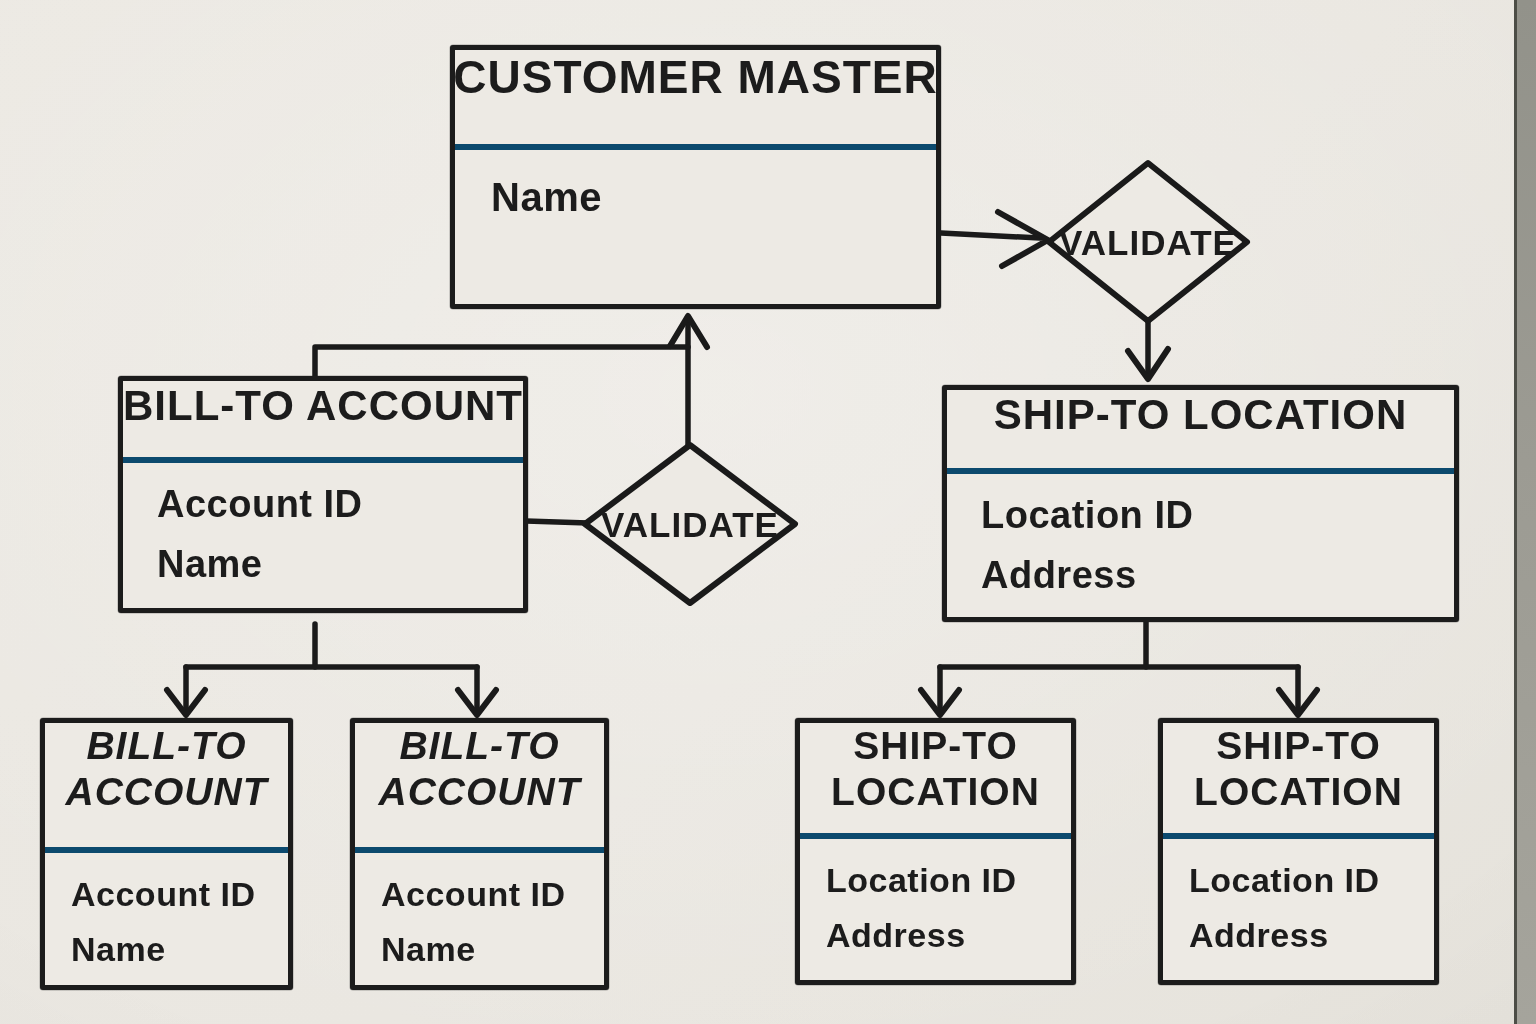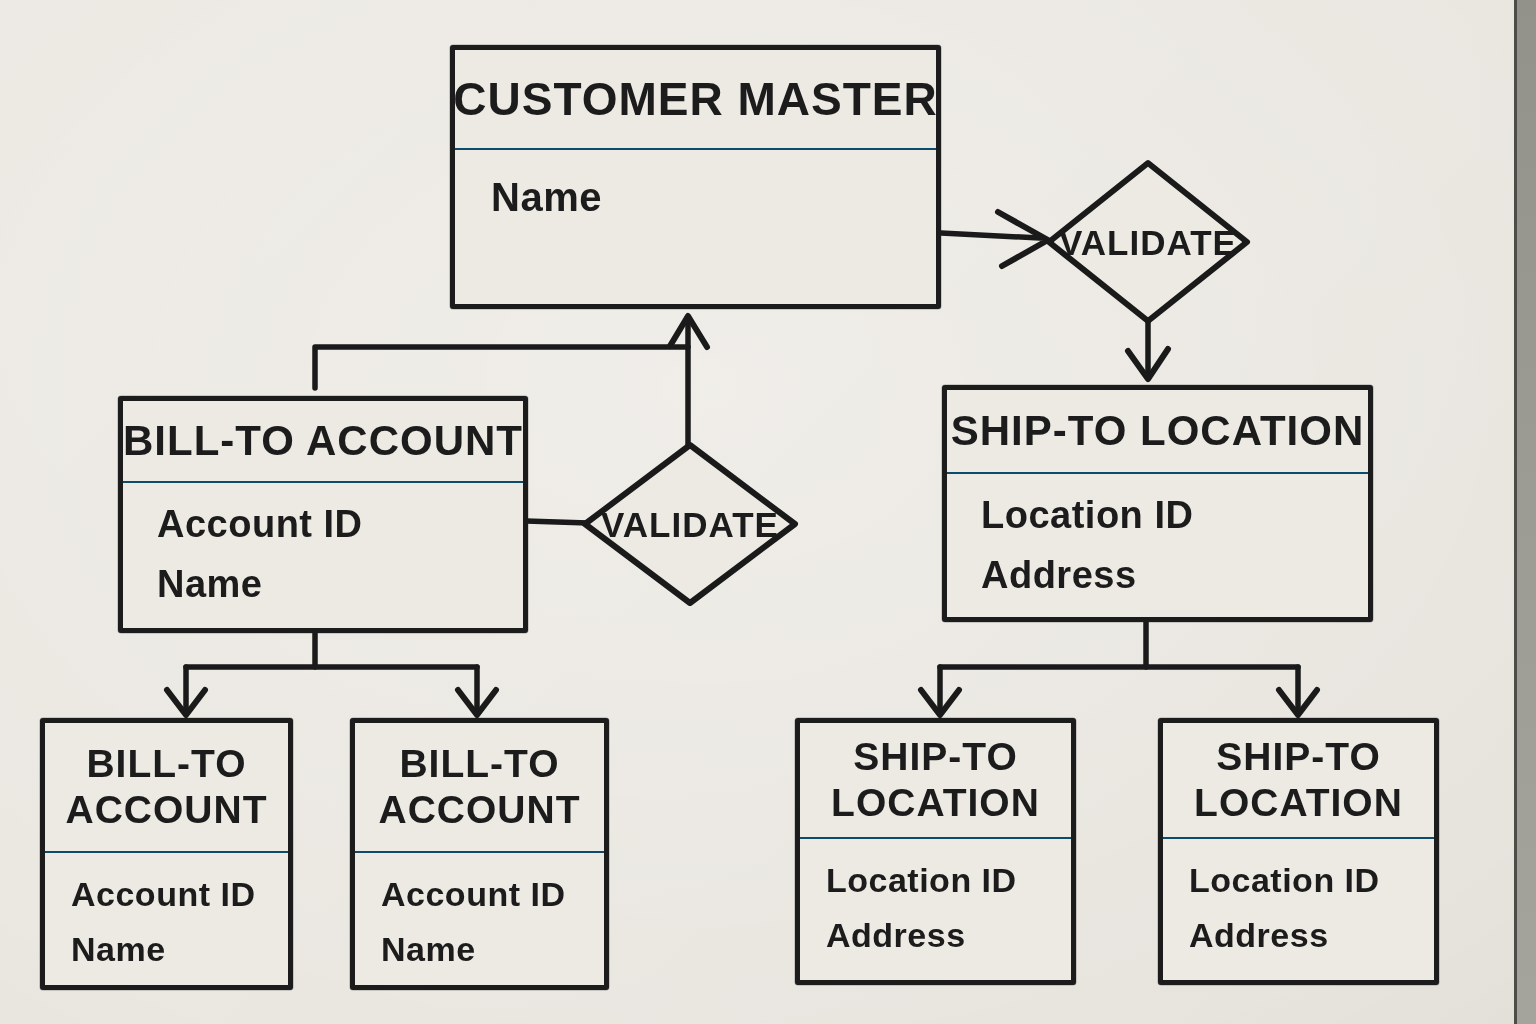--- a/index.html
+++ b/index.html
@@ -20,53 +20,53 @@
   }
   .entity{
     position:absolute;
     box-sizing:border-box;
     border:5px solid #1c1c1c;
     border-radius:3px;
     background:#edeae4;
     box-shadow:0 0 0 0.5px rgba(28,28,28,0.35);
   }
   .entity-title{
-    display:flex;flex-direction:column;align-items:center;justify-content:center;
+    display:flex;flex-direction:column;align-items:center;justify-content:flex-start;
     box-sizing:border-box;
-    border-bottom:2px solid #0c4a6e;
+    border-bottom:6px solid #0c4a6e;
     font-weight:bold;
     letter-spacing:1px;
     line-height:1.18;
     white-space:nowrap;
   }
   .entity-fields{
     box-sizing:border-box;
     font-weight:bold;
     letter-spacing:0.5px;
   }
   .entity-fields .field{display:block;white-space:nowrap;}
 
   
   #e-cm{left:450px;top:45px;width:491px;height:264px;}
   #e-cm .entity-title{height:100px;font-size:46px;}
   #e-cm .entity-fields{padding:16px 0 0 36px;font-size:40px;line-height:62px;}
 
   
-  #e-bta{left:118px;top:396px;width:410px;height:237px;}
+  #e-bta{left:118px;top:376px;width:410px;height:237px;}
   #e-bta .entity-title{height:82px;font-size:42px;}
-  #e-stl{left:942px;top:385px;width:431px;height:237px;}
+  #e-stl{left:942px;top:385px;width:517px;height:237px;}
   #e-stl .entity-title{height:84px;font-size:42px;}
   #e-bta .entity-fields, #e-stl .entity-fields{padding:11px 0 0 34px;font-size:38px;line-height:60px;}
 
   
   #e-bta1{left:40px;top:718px;width:253px;height:272px;}
   #e-bta2{left:350px;top:718px;width:259px;height:272px;}
   #e-stl1{left:795px;top:718px;width:281px;height:267px;}
   #e-stl2{left:1158px;top:718px;width:281px;height:267px;}
-  #e-bta1 .entity-title, #e-bta2 .entity-title{height:130px;font-size:39px;}
+  #e-bta1 .entity-title, #e-bta2 .entity-title{height:130px;font-size:39px;font-style:italic;}
   #e-stl1 .entity-title, #e-stl2 .entity-title{height:116px;font-size:39px;}
   #e-bta1 .entity-fields, #e-bta2 .entity-fields,
   #e-stl1 .entity-fields, #e-stl2 .entity-fields{padding:14px 0 0 26px;font-size:34px;line-height:55px;}
 
   
   .wires{position:absolute;left:0;top:0;width:1536px;height:1024px;pointer-events:none;}
   .wire{fill:none;stroke:#1a1a1a;stroke-width:5.5;stroke-linecap:round;stroke-linejoin:round;}
   .arrowhead{fill:none;stroke:#1a1a1a;stroke-width:6;stroke-linecap:round;stroke-linejoin:round;}
   .diamond{fill:#edeae4;stroke:#1a1a1a;stroke-width:6;stroke-linejoin:round;}
   .diamond-label{

